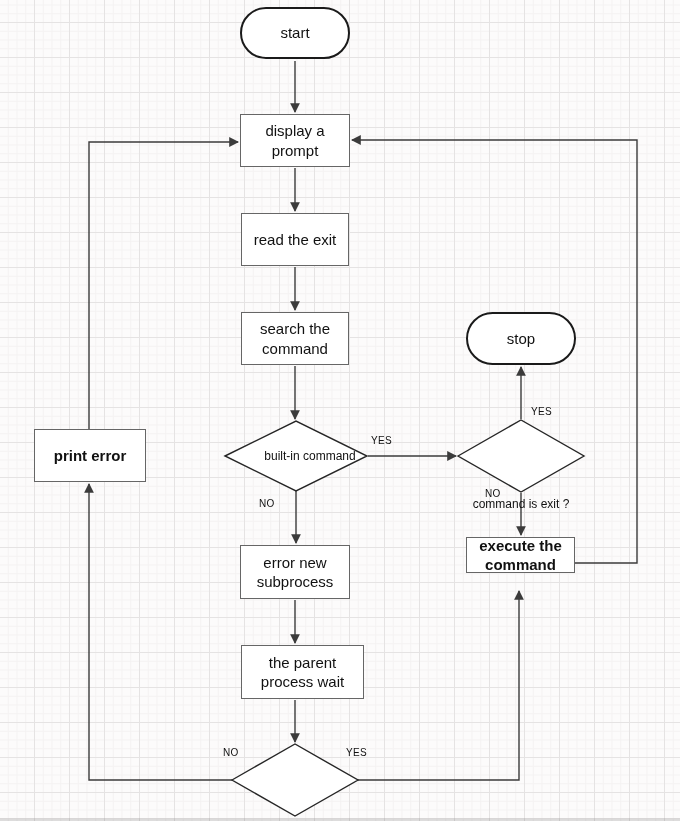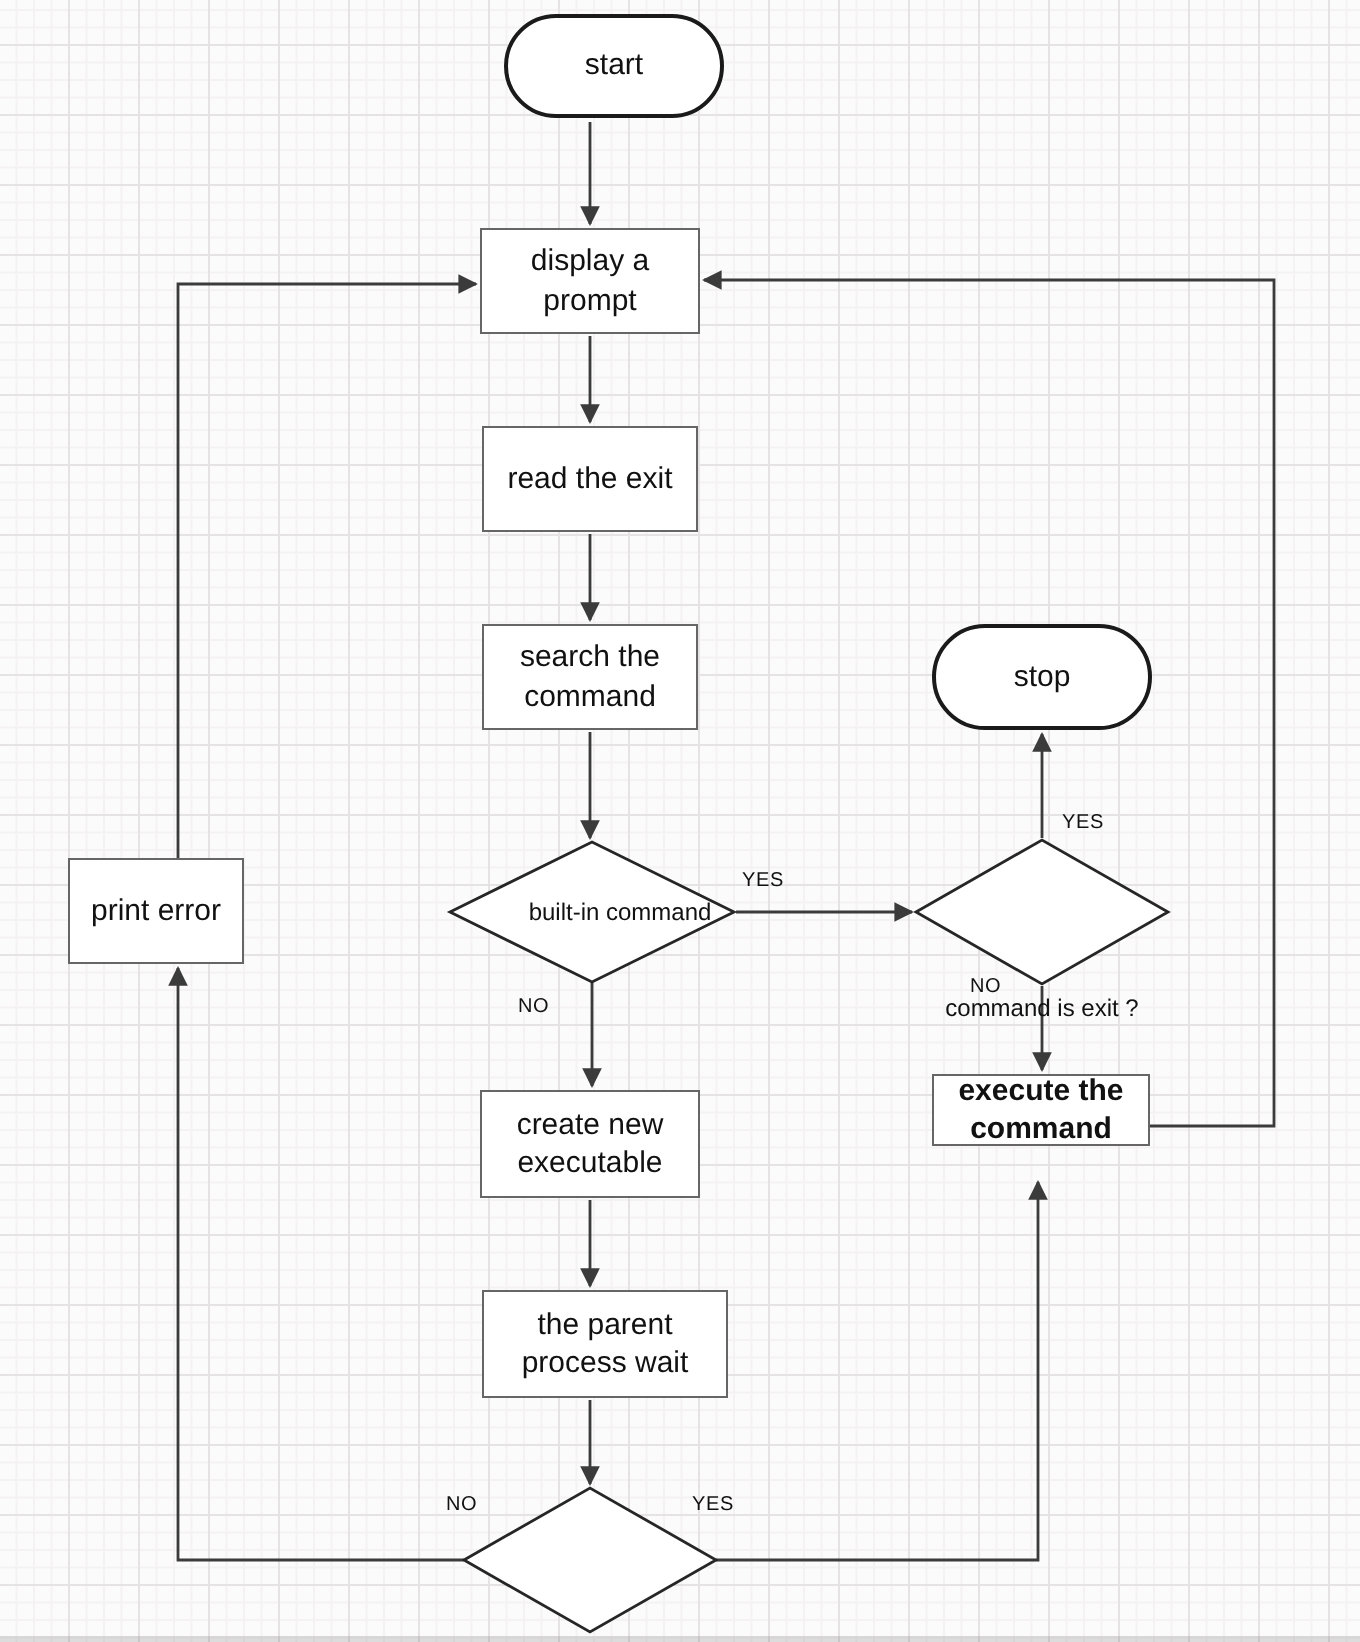--- a/index.html
+++ b/index.html
@@ -64,46 +64,46 @@
     <path class="edge" d="M232,780 L89,780 L89,484" marker-end="url(#arr)"></path>
     <path class="edge" d="M358,780 L519,780 L519,591" marker-end="url(#arr)"></path>
     <path class="edge" d="M89,429 L89,142 L238,142" marker-end="url(#arr)"></path>
     <path class="edge" d="M575,563 L637,563 L637,140 L352,140" marker-end="url(#arr)"></path>
 
     <polygon points="225,456 296,421 367,456 296,491"></polygon>
     <polygon points="458,456 521,420 584,456 521,492"></polygon>
     <polygon points="232,780 295,744 358,780 295,816"></polygon>
   </svg>
 
-  <div class="node terminator" style="left:252px; top:7px; width:110px; height:52px;">
+  <div class="node terminator" style="left:240px; top:7px; width:110px; height:52px;">
     <span class="node-label">start</span>
   </div>
   <div class="node rect" style="left:240px; top:114px; width:110px; height:53px;">
     <span class="node-label" style="width:72px;">display a prompt</span>
   </div>
 
   <div class="node terminator" style="left:466px; top:312px; width:110px; height:53px;">
     <span class="node-label">stop</span>
   </div>
   <div class="node rect" style="left:241px; top:213px; width:108px; height:53px;">
     <span class="node-label" style="width:100px;">read the exit</span>
   </div>
   <div class="node rect" style="left:241px; top:312px; width:108px; height:53px;">
     <span class="node-label" style="width:80px;">search the command</span>
   </div>
   <div class="node rect" style="left:240px; top:545px; width:110px; height:54px;">
-    <span class="node-label" style="width:84px;">create new executable</span>
+    <span class="node-label" style="width:84px;">error new subprocess</span>
   </div>
   <div class="node rect" style="left:241px; top:645px; width:123px; height:54px;">
     <span class="node-label" style="width:90px;">the parent process wait</span>
   </div>
   <div class="node rect" style="left:466px; top:537px; width:109px; height:36px;font-weight:bold;">
     <span class="node-label" style="width:88px;">execute the command</span>
   </div>
-  <div class="node rect" style="left:34px; top:429px; width:88px; height:53px;">
+  <div class="node rect" style="left:34px; top:429px; width:112px; height:53px;font-weight:bold;">
     <span class="node-label" style="width:100px;">print error</span>
   </div>
 
   <div class="diamond-label" style="left:240px; top:449px; width:140px;">built-in command</div>
   <div class="diamond-label" style="left:451px; top:449px; width:140px;margin-top:48px;">command is exit ?</div>
 
   <span class="edge-label" style="left:371px; top:435px;">YES</span>
   <span class="edge-label" style="left:259px; top:498px;">NO</span>
   <span class="edge-label" style="left:531px; top:406px;">YES</span>
   <span class="edge-label" style="left:485px; top:488px;">NO</span>

